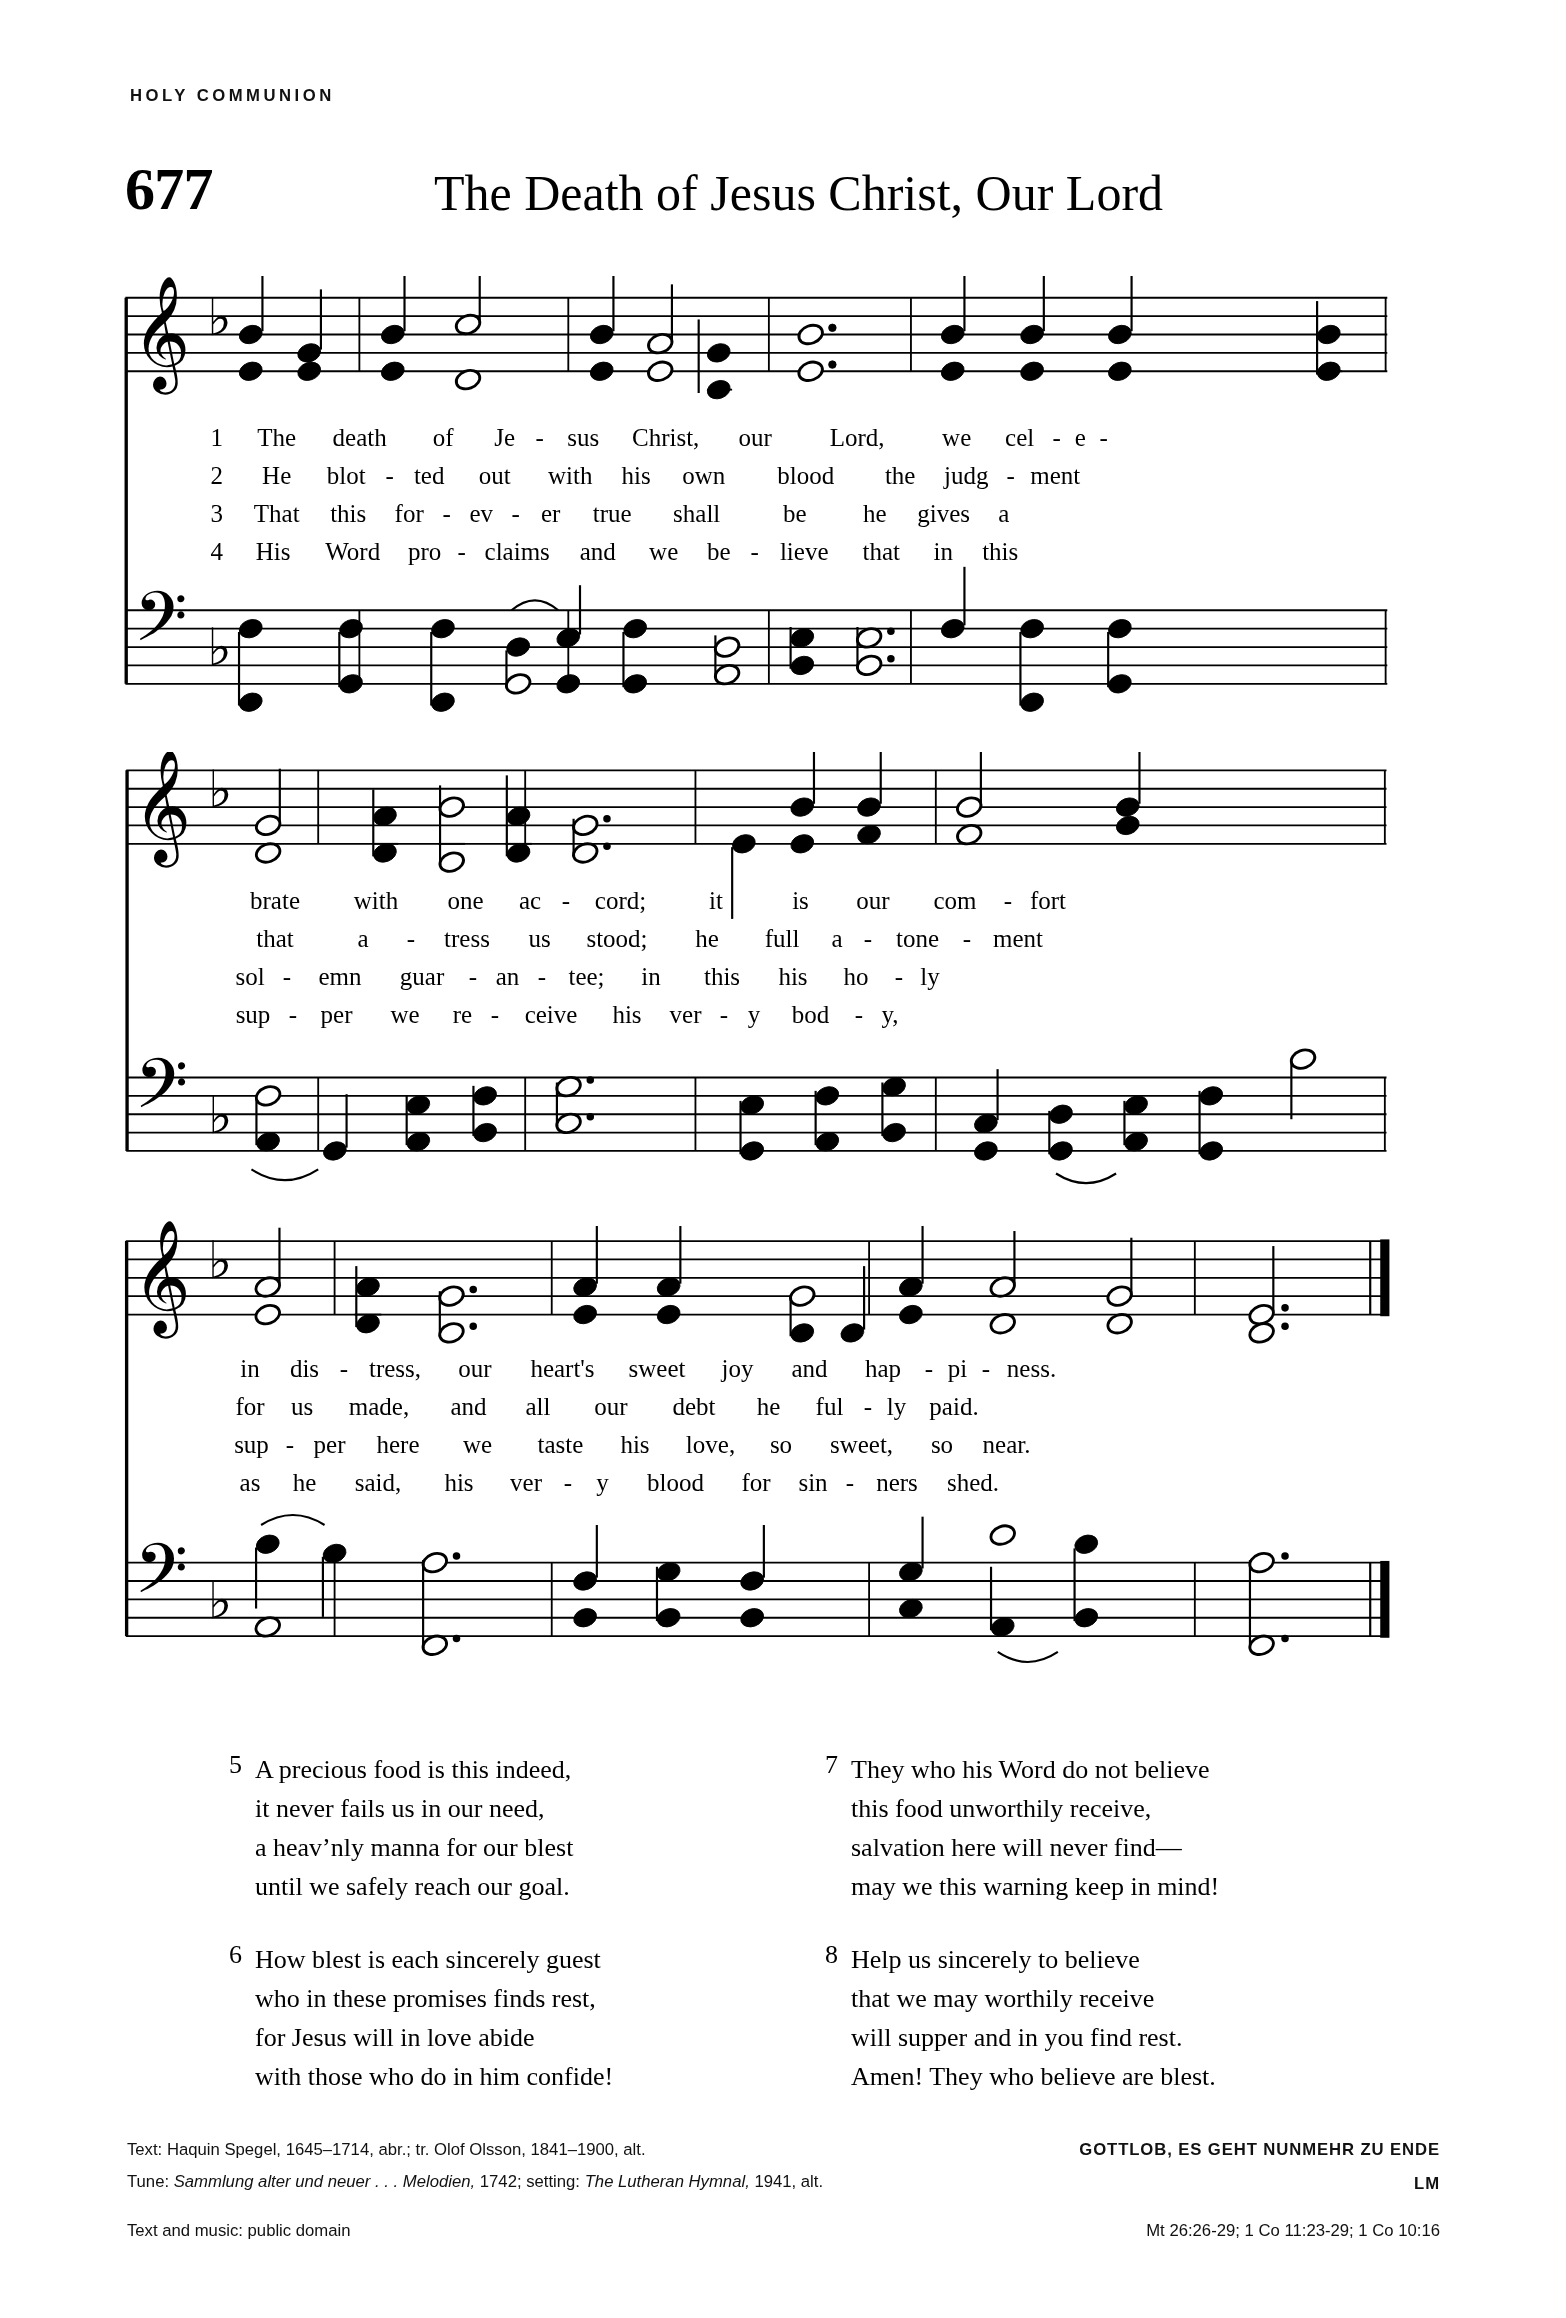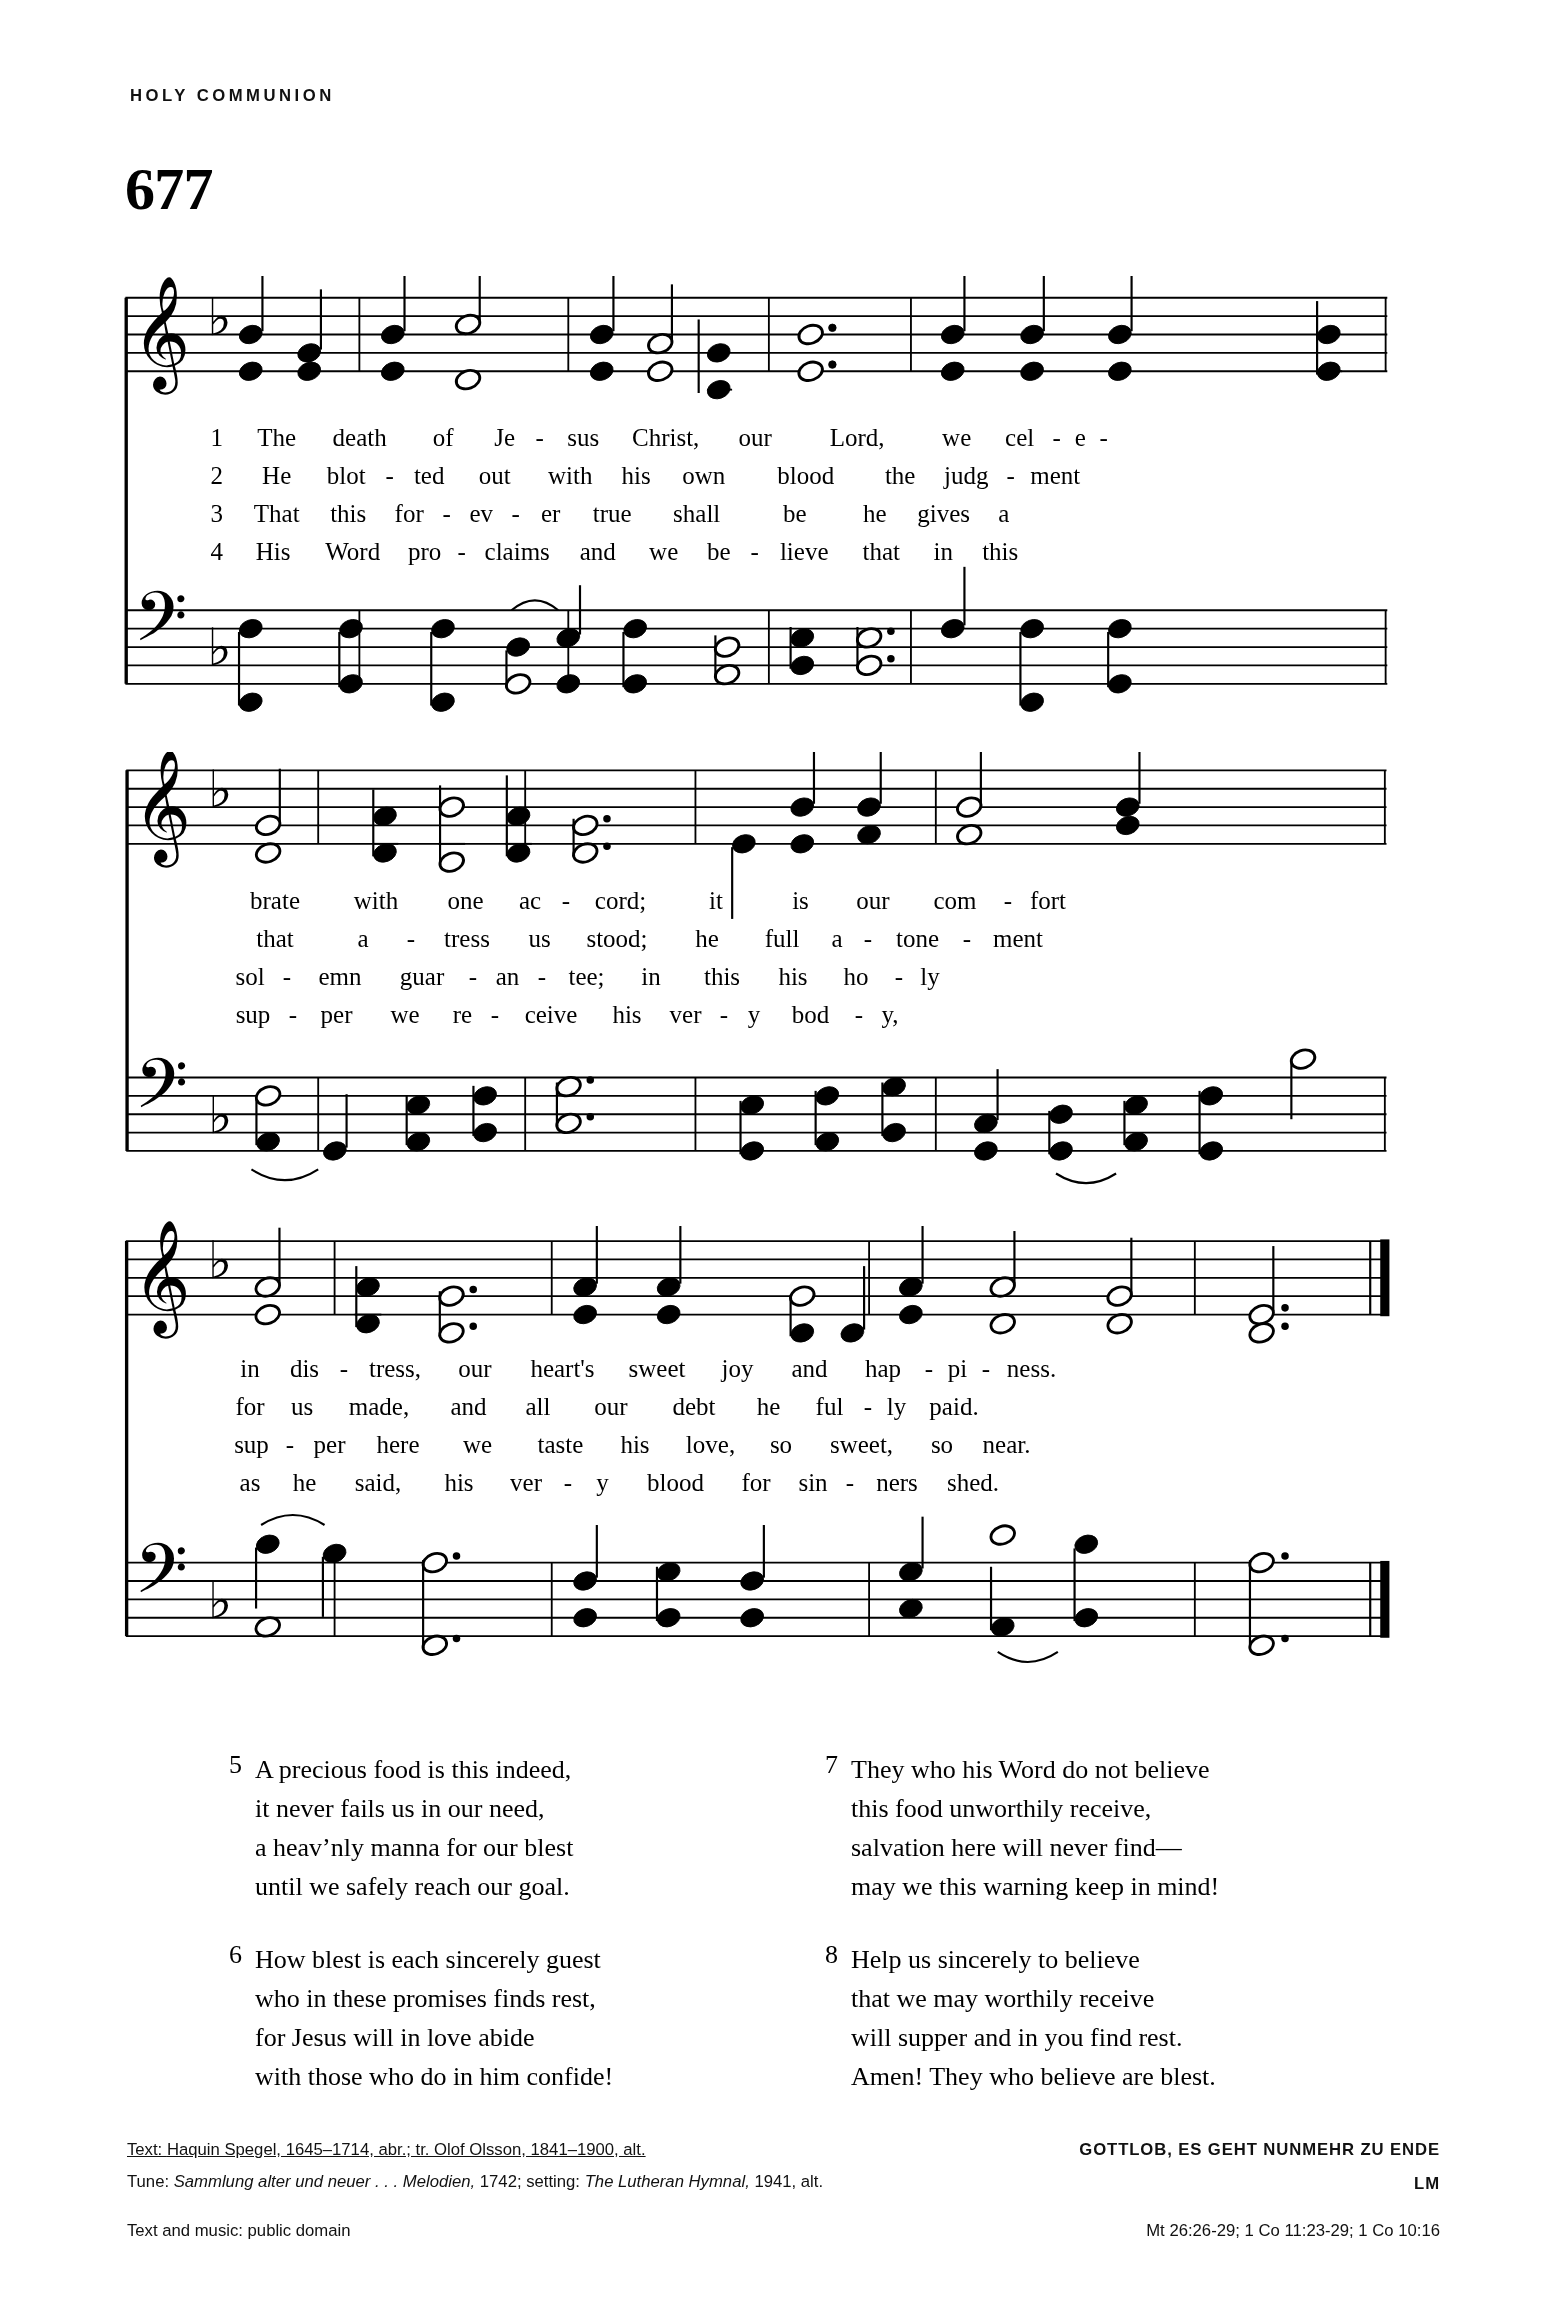--- a/index.html
+++ b/index.html
@@ -45,20 +45,21 @@
   .meter{letter-spacing:0.9px;}
   .it{font-style:italic;}
 </style>
 </head>
 <body>
 
 <div class="page">
 
   <div class="section-head">HOLY COMMUNION</div>
   <div class="hymn-num">677</div>
+  <div class="hymn-title">The Death of Jesus Christ, Our Lord</div>
 
   <div class="system" style="top:276px;">
     <svg width="1567" height="468" viewBox="0 0 1875 560">
       <g stroke="#000" fill="none">
 
         <line x1="150" y1="26" x2="1660" y2="26" stroke-width="2.2"></line>
         <line x1="150" y1="48" x2="1660" y2="48" stroke-width="2.2"></line>
         <line x1="150" y1="70" x2="1660" y2="70" stroke-width="2.2"></line>
         <line x1="150" y1="92" x2="1660" y2="92" stroke-width="2.2"></line>
         <line x1="150" y1="114" x2="1660" y2="114" stroke-width="2.2"></line>
@@ -629,21 +630,21 @@
     <div class="stanza" style="left:851px;top:1940px;">
       <span class="num">8</span>
       <div class="line">Help us sincerely to believe</div>
       <div class="line">that we may worthily receive</div>
       <div class="line">will supper and in you find rest.</div>
       <div class="line">Amen! They who believe are blest.</div>
     </div>
   </div>
 
   <div class="footer" style="top:0;">
-    <div class="foot-l" style="top:2140px;text-decoration:underline;">
+    <div class="foot-l" style="top:2140px;">
       <span>Text: </span><span>Haquin Spegel, 1645–1714, abr.; tr. Olof Olsson, 1841–1900, alt.</span>
     </div>
     <div class="foot-l" style="top:2172px;">
       <span>Tune: </span><span class="it">Sammlung alter und neuer . . . Melodien,</span><span> 1742; setting: </span><span class="it">The Lutheran Hymnal,</span><span> 1941, alt.</span>
     </div>
     <div class="foot-l" style="top:2221px;">Text and music: public domain</div>
     <div class="foot-r tune-name" style="top:2140px;">GOTTLOB, ES GEHT NUNMEHR ZU ENDE</div>
     <div class="foot-r meter" style="top:2174px;font-weight:bold;">LM</div>
     <div class="foot-r" style="top:2221px;">Mt 26:26-29; 1 Co 11:23-29; 1 Co 10:16</div>
   </div>

